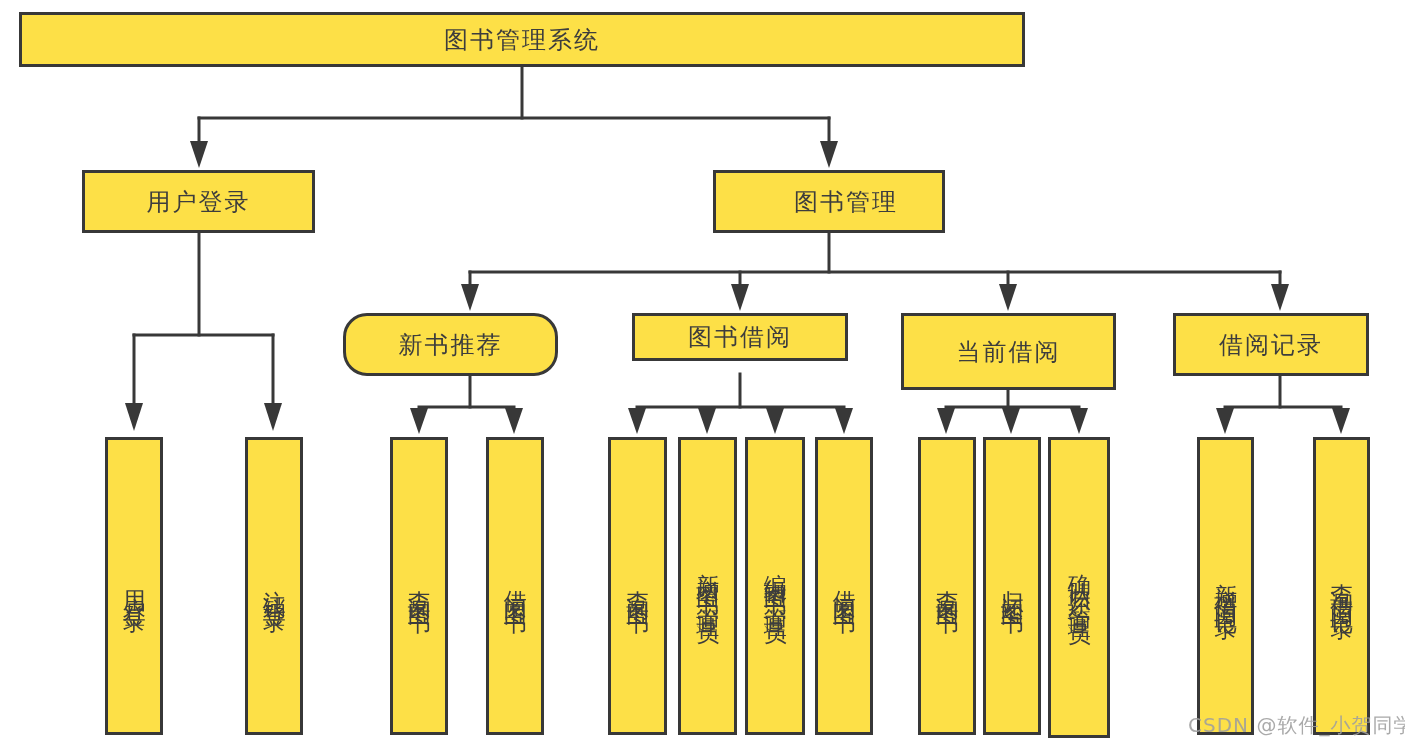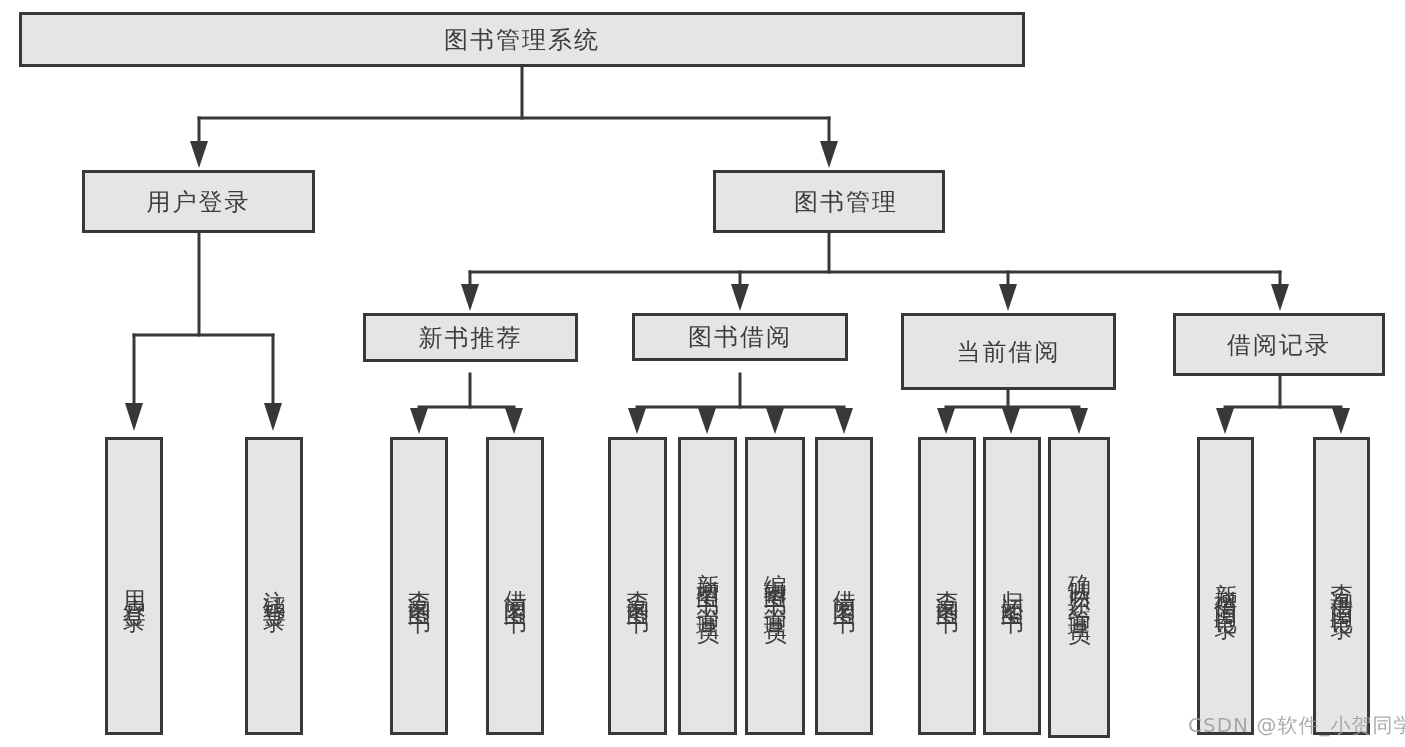--- a/index.html
+++ b/index.html
@@ -18,21 +18,21 @@
   .connector-layer {
     position: absolute;
     left: 0;
     top: 0;
     z-index: 1;
   }
   .node {
     position: absolute;
     box-sizing: border-box;
     border: 3px solid #383838;
-    background: #e5e5e5;
+    background: #fde047;
     display: flex;
     align-items: center;
     justify-content: center;
     z-index: 2;
     color: #3d3d3d;
   }
   .hlabel {
     font-size: 24px;
     letter-spacing: 2px;
     white-space: nowrap;
@@ -128,30 +128,30 @@
     <span class="hlabel">图书管理系统</span>
   </div>
 
   <div class="node" style="left:82px; top:170px; width:233px; height:63px;">
     <span class="hlabel">用户登录</span>
   </div>
   <div class="node" style="left:713px; top:170px; width:232px; height:63px;padding-left:34px;">
     <span class="hlabel">图书管理</span>
   </div>
 
-  <div class="node" style="left:363px; top:313px; width:215px; height:49px;">
+  <div class="node" style="left:343px; top:313px; width:215px; height:63px;border-radius:24px;">
     <span class="hlabel">新书推荐</span>
   </div>
   <div class="node" style="left:632px; top:313px; width:216px; height:48px;">
     <span class="hlabel">图书借阅</span>
   </div>
   <div class="node" style="left:901px; top:313px; width:215px; height:77px;">
     <span class="hlabel">当前借阅</span>
   </div>
-  <div class="node" style="left:1173px; top:313px; width:212px; height:63px;">
+  <div class="node" style="left:1173px; top:313px; width:196px; height:63px;">
     <span class="hlabel">借阅记录</span>
   </div>
 
   <div class="node vnode" style="left:105px; top:437px; width:58px; height:298px;">
     <span class="vlabel">用户登录</span>
   </div>
   <div class="node vnode" style="left:245px; top:437px; width:58px; height:298px;">
     <span class="vlabel">注销登录</span>
   </div>
 

